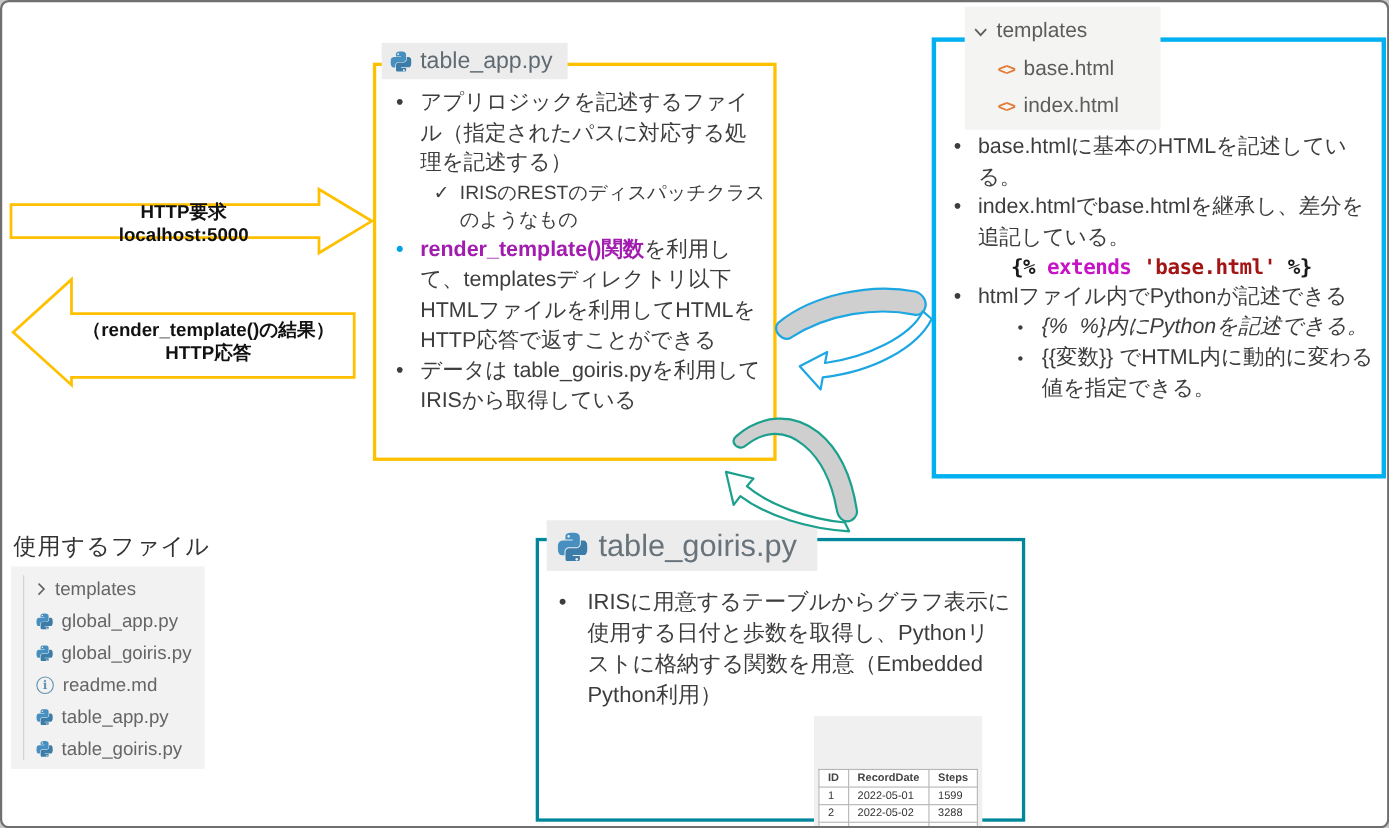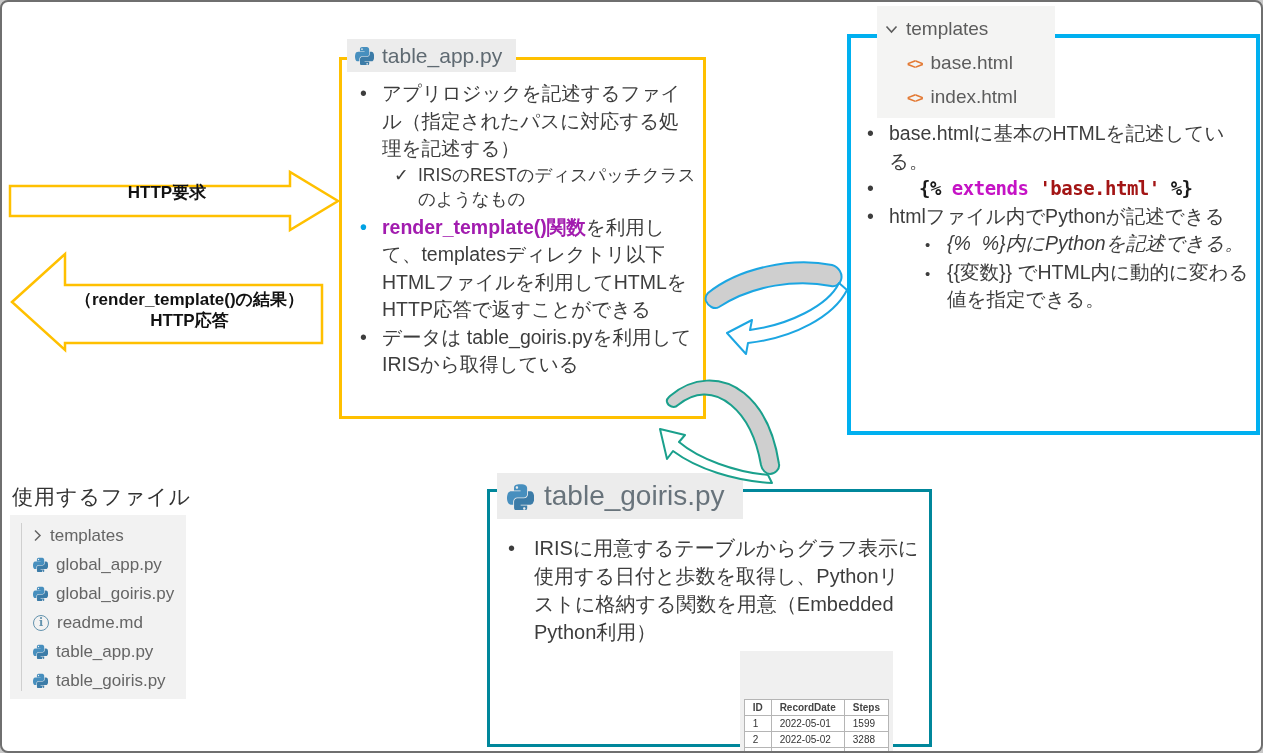--- a/index.html
+++ b/index.html
@@ -104,20 +104,21 @@
       <path d="M668,394 C690,375 719,373 742,391 C763,408 773,436 777,462 C778,467 773,472 768,472
                C764,472 760,468 759,463 C755,440 746,417 729,403 C711,388 692,390 676,403
                C672,407 666,404 665,400 C664,397 666,396 668,394 Z" fill="#cfcfcf" stroke="#1AA08C" stroke-width="2"></path>
       <path d="M766,473 C733,470 697,457 677,440 L683,433 L658,427 L665,457 L671,449
                C695,467 733,479 770,481 Z" fill="#ffffff" stroke="#1AA08C" stroke-width="2" stroke-linejoin="round"></path>
     </g>
   </svg>
 
   <div class="arrow-label" style="left:45px; top:180px; width:240px;">
     <div>HTTP要求</div>
+    <div>localhost:5000</div>
   </div>
   <div class="arrow-label" style="left:60px; top:287px; width:255px;">
     <div>（render_template()の結果）</div>
     <div>HTTP応答</div>
   </div>
 
   <div id="app-title" class="box-title">
     <svg class="pyicon" width="19" height="19" viewBox="0 0 110 110">
       <path fill="#478FBE" d="M54.9 5.2c-4.6 0-9 .4-12.9 1.1-11.3 2-13.4 6.2-13.4 13.9v10.2h26.8v3.4H18.5c-7.8 0-14.6 4.7-16.7 13.6-2.5 10.2-2.6 16.6 0 27.3 1.9 7.9 6.4 13.6 14.2 13.6h9.2V76.1c0-8.8 7.6-16.6 16.7-16.6h26.7c7.4 0 13.4-6.1 13.4-13.6V20.2c0-7.3-6.1-12.7-13.4-13.9-4.6-.8-9.4-1.1-13.7-1.1zM40.4 13.3c2.8 0 5 2.3 5 5.1s-2.2 5.1-5 5.1-5-2.3-5-5.1 2.2-5.1 5-5.1z"></path>
       <path fill="#3C7CA8" d="M85.6 33.8v11.9c0 9.2-7.8 16.9-16.7 16.9H42.2c-7.3 0-13.4 6.3-13.4 13.6v25.6c0 7.3 6.3 11.5 13.4 13.6 8.5 2.5 16.6 2.9 26.7 0 6.7-1.9 13.4-5.9 13.4-13.6V91.6H55.6v-3.4h40.1c7.8 0 10.7-5.4 13.4-13.6 2.8-8.4 2.7-16.5 0-27.3-1.9-7.8-5.6-13.6-13.4-13.6l-10.1.1zM70.5 98.5c2.8 0 5 2.3 5 5.1s-2.2 5.1-5 5.1-5-2.3-5-5.1 2.2-5.1 5-5.1z"></path>
@@ -162,20 +163,21 @@
     </div>
   </div>
   <div id="tpl-box" class="fbox">
     <div class="bullet-row jp">
       <span class="bmark">•</span>
       <span class="btxt">base.htmlに基本のHTMLを記述している。</span>
     </div>
     <div class="bullet-row jp">
       <span class="bmark">•</span>
       <span class="btxt">
+        <span>index.htmlでbase.htmlを継承し、差分を追記している。</span>
         <div class="code-line">
           <span>{%</span>
           <span class="kw">extends</span>
           <span class="str">'base.html'</span>
           <span>%}</span>
         </div>
       </span>
     </div>
     <div class="bullet-row jp">
       <span class="bmark">•</span>

